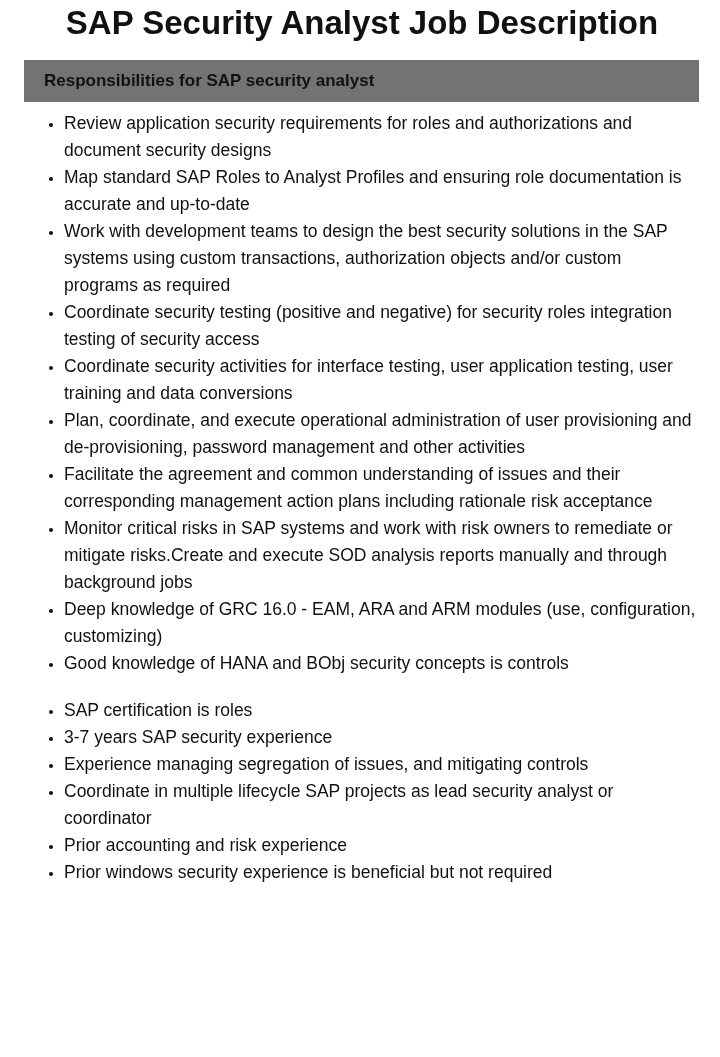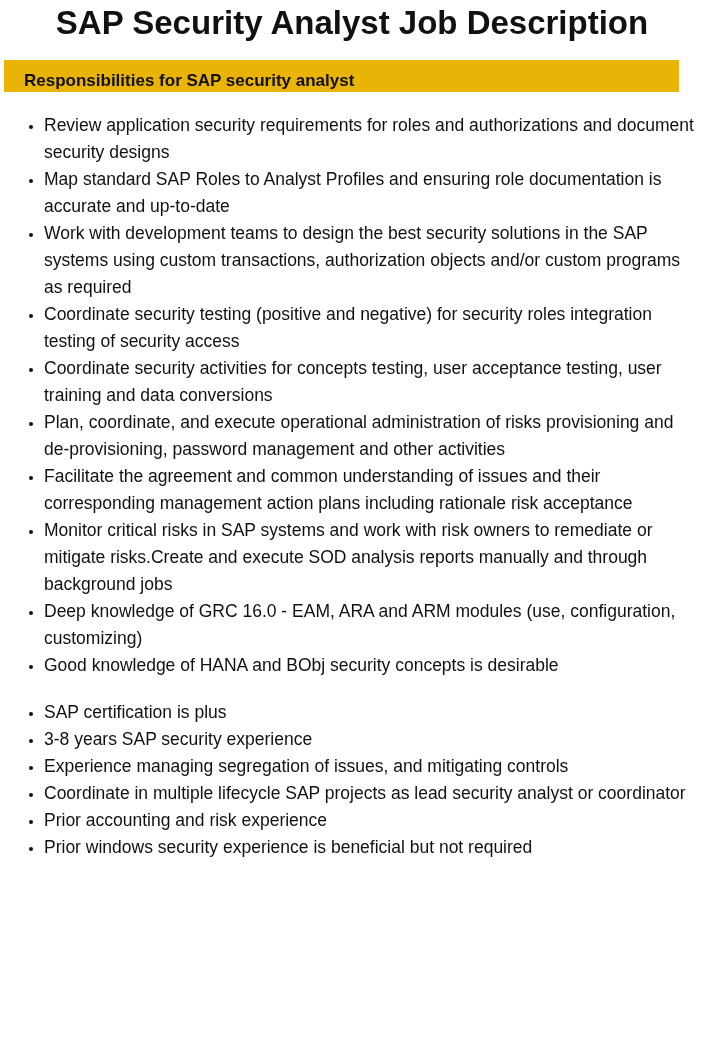--- a/index.html
+++ b/index.html
@@ -1,74 +1,74 @@
 <!DOCTYPE html>
 <html><head>
   <meta charset="utf-8">
   <style>
     html, body { margin: 0; padding: 0; background: #ffffff; }
     body {
       width: 720px; height: 1057px; overflow: hidden;
       font-family: "Liberation Sans", "DejaVu Sans", sans-serif;
       color: #111111;
     }
-    .page { position: relative; padding: 0 20px 0 4px; }
+    .page { position: relative; padding: 0 20px 0 24px; }
     h1 {
       margin: 0; padding-top: 2px;
       font-size: 33px; line-height: 42px; font-weight: bold;
       text-align: center; letter-spacing: 0px;
     }
     .intro {
       margin: 17px 0 0 0;
       font-size: 17.5px; line-height: 27px;
       padding-right: 8px;
     }
     .section-header {
       margin-top: 16px;
-      background: #eab308;
-      height: 32px;
+      background: #737373;
+      height: 42px;
       width: 675px;
       box-sizing: border-box;
       padding-left: 20px;
       font-size: 17px; font-weight: bold; line-height: 42px;
     }
     ul {
       margin: 0; padding: 0 0 0 40px;
       list-style: disc;
     }
-    ul.resp { margin-top: 20px; }
+    ul.resp { margin-top: 8px; }
     ul.qual { margin-top: 20px; }
     li {
       font-size: 17.5px; line-height: 27px;
       padding-left: 0;
     }
     li::marker { font-size: 14px; }
     .sec2 { margin-top: 18px; }
   </style>
 </head>
 <body>
 
 <div class="page">
   <h1>SAP Security Analyst Job Description</h1>
 
   <div class="section-header">Responsibilities for SAP security analyst</div>
   <ul class="resp">
     <li>Review application security requirements for roles and authorizations and document security designs</li>
     <li>Map standard SAP Roles to Analyst Profiles and ensuring role documentation is accurate and up-to-date</li>
     <li>Work with development teams to design the best security solutions in the SAP systems using custom transactions, authorization objects and/or custom programs as required</li>
     <li>Coordinate security testing (positive and negative) for security roles integration testing of security access</li>
-    <li>Coordinate security activities for concepts testing, user acceptance testing, user training and data conversions</li>
-    <li>Plan, coordinate, and execute operational administration of risks provisioning and de-provisioning, password management and other activities</li>
+    <li>Coordinate security activities for interface testing, user application testing, user training and data conversions</li>
+    <li>Plan, coordinate, and execute operational administration of user provisioning and de-provisioning, password management and other activities</li>
     <li>Facilitate the agreement and common understanding of issues and their corresponding management action plans including rationale risk acceptance</li>
     <li>Monitor critical risks in SAP systems and work with risk owners to remediate or mitigate risks.Create and execute SOD analysis reports manually and through background jobs</li>
     <li>Deep knowledge of GRC 16.0 - EAM, ARA and ARM modules (use, configuration, customizing)</li>
-    <li>Good knowledge of HANA and BObj security concepts is desirable</li>
+    <li>Good knowledge of HANA and BObj security concepts is controls</li>
   </ul>
 
   <ul class="qual">
-    <li>SAP certification is plus</li>
-    <li>3-8 years SAP security experience</li>
+    <li>SAP certification is roles</li>
+    <li>3-7 years SAP security experience</li>
     <li>Experience managing segregation of issues, and mitigating controls</li>
     <li>Coordinate in multiple lifecycle SAP projects as lead security analyst or coordinator</li>
     <li>Prior accounting and risk experience</li>
     <li>Prior windows security experience is beneficial but not required</li>
   </ul>
 </div>
 
 </body></html>

